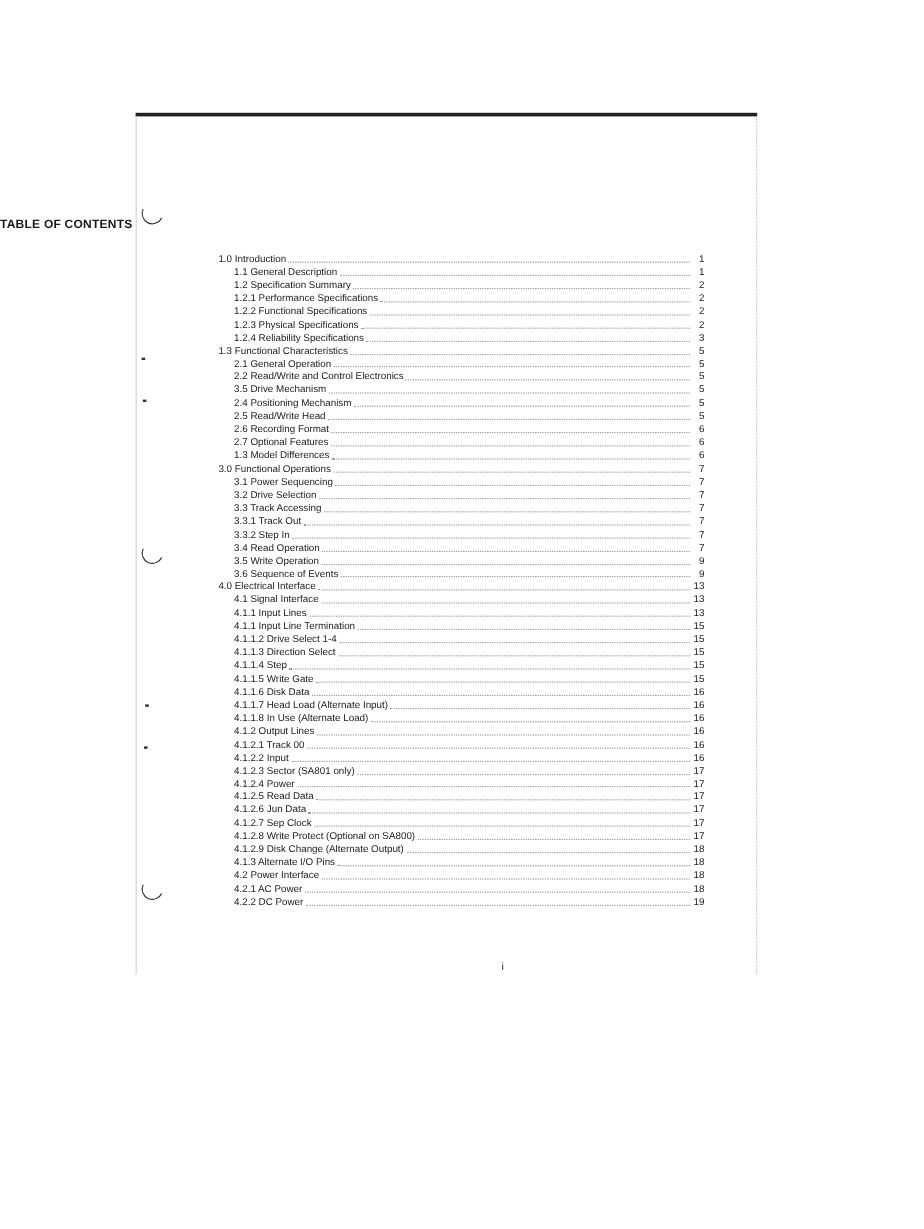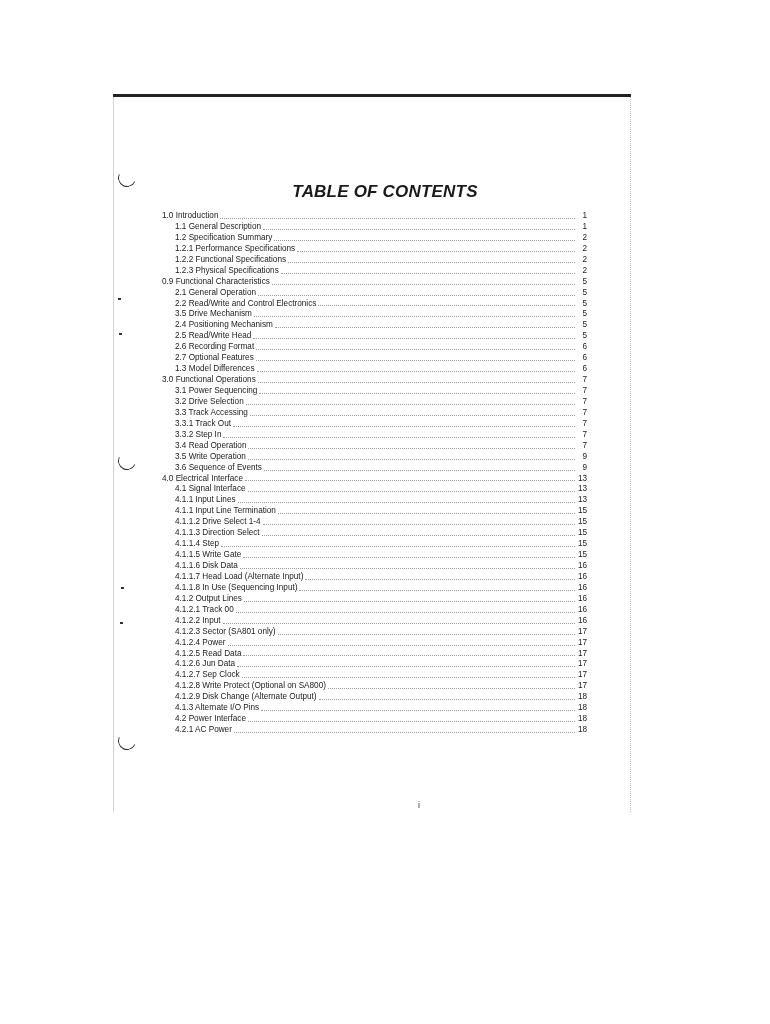--- a/index.html
+++ b/index.html
@@ -27,30 +27,31 @@
     position: absolute; width: 16px; height: 16px;
     border: 1.3px solid #333; border-radius: 50%;
     border-top-color: transparent; border-right-color: transparent;
     transform: rotate(-20deg);
   }
   .mark {
     position: absolute; width: 3px; height: 2px; background: #333;
   }
   .title {
     position: absolute; left: 0; width: 770px; top: 182px;
-    text-align: center; font-weight: bold; font-size: 17px;
-    letter-spacing: 0.2px; color: #1a1a1a; font-style: italic;
+    text-align: left; font-weight: bold; font-size: 10px;
+    letter-spacing: 0.2px; color: #1a1a1a;
   }
   .toc {
     position: absolute; left: 162px; top: 211px; width: 425px;
   }
   .row {
     display: flex; align-items: flex-start;
     height: 10.95px; font-size: 8.2px; line-height: 10.95px;
     white-space: nowrap;
+    margin-left: 20px;
   }
   .row.l1 { padding-left: 0; }
   .row.l2 { padding-left: 13px; }
   .lbl { flex: 0 0 auto; padding-right: 2px; }
   .leader {
     flex: 1 1 auto; height: 1px; margin-bottom: 1px;
     border-bottom: 1px dotted #9a9a9a;
     align-self: flex-end; margin-bottom: 3px;
   }
   .pg { flex: 0 0 auto; width: 12px; text-align: right; }
@@ -101,22 +102,27 @@
       <div class="row l2">
     <span class="lbl">1.2.2 Functional Specifications</span>
     <span class="leader"></span>
     <span class="pg">2</span>
   </div>
       <div class="row l2">
     <span class="lbl">1.2.3 Physical Specifications</span>
     <span class="leader"></span>
     <span class="pg">2</span>
   </div>
+      <div class="row l2">
+    <span class="lbl">1.2.4 Reliability Specifications</span>
+    <span class="leader"></span>
+    <span class="pg">3</span>
+  </div>
       <div class="row l1">
-    <span class="lbl">0.9 Functional Characteristics</span>
+    <span class="lbl">1.3 Functional Characteristics</span>
     <span class="leader"></span>
     <span class="pg">5</span>
   </div>
       <div class="row l2">
     <span class="lbl">2.1 General Operation</span>
     <span class="leader"></span>
     <span class="pg">5</span>
   </div>
       <div class="row l2">
     <span class="lbl">2.2 Read/Write and Control Electronics</span>
@@ -242,21 +248,21 @@
     <span class="lbl">4.1.1.6 Disk Data</span>
     <span class="leader"></span>
     <span class="pg">16</span>
   </div>
       <div class="row l2">
     <span class="lbl">4.1.1.7 Head Load (Alternate Input)</span>
     <span class="leader"></span>
     <span class="pg">16</span>
   </div>
       <div class="row l2">
-    <span class="lbl">4.1.1.8 In Use (Sequencing Input)</span>
+    <span class="lbl">4.1.1.8 In Use (Alternate Load)</span>
     <span class="leader"></span>
     <span class="pg">16</span>
   </div>
       <div class="row l2">
     <span class="lbl">4.1.2 Output Lines</span>
     <span class="leader"></span>
     <span class="pg">16</span>
   </div>
       <div class="row l2">
     <span class="lbl">4.1.2.1 Track 00</span>
@@ -310,17 +316,22 @@
   </div>
       <div class="row l2">
     <span class="lbl">4.2 Power Interface</span>
     <span class="leader"></span>
     <span class="pg">18</span>
   </div>
       <div class="row l2">
     <span class="lbl">4.2.1 AC Power</span>
     <span class="leader"></span>
     <span class="pg">18</span>
+  </div>
+      <div class="row l2">
+    <span class="lbl">4.2.2 DC Power</span>
+    <span class="leader"></span>
+    <span class="pg">19</span>
   </div>
     </div>
 
   <div class="page-num">i</div>
 </div>
 
 </body></html>

